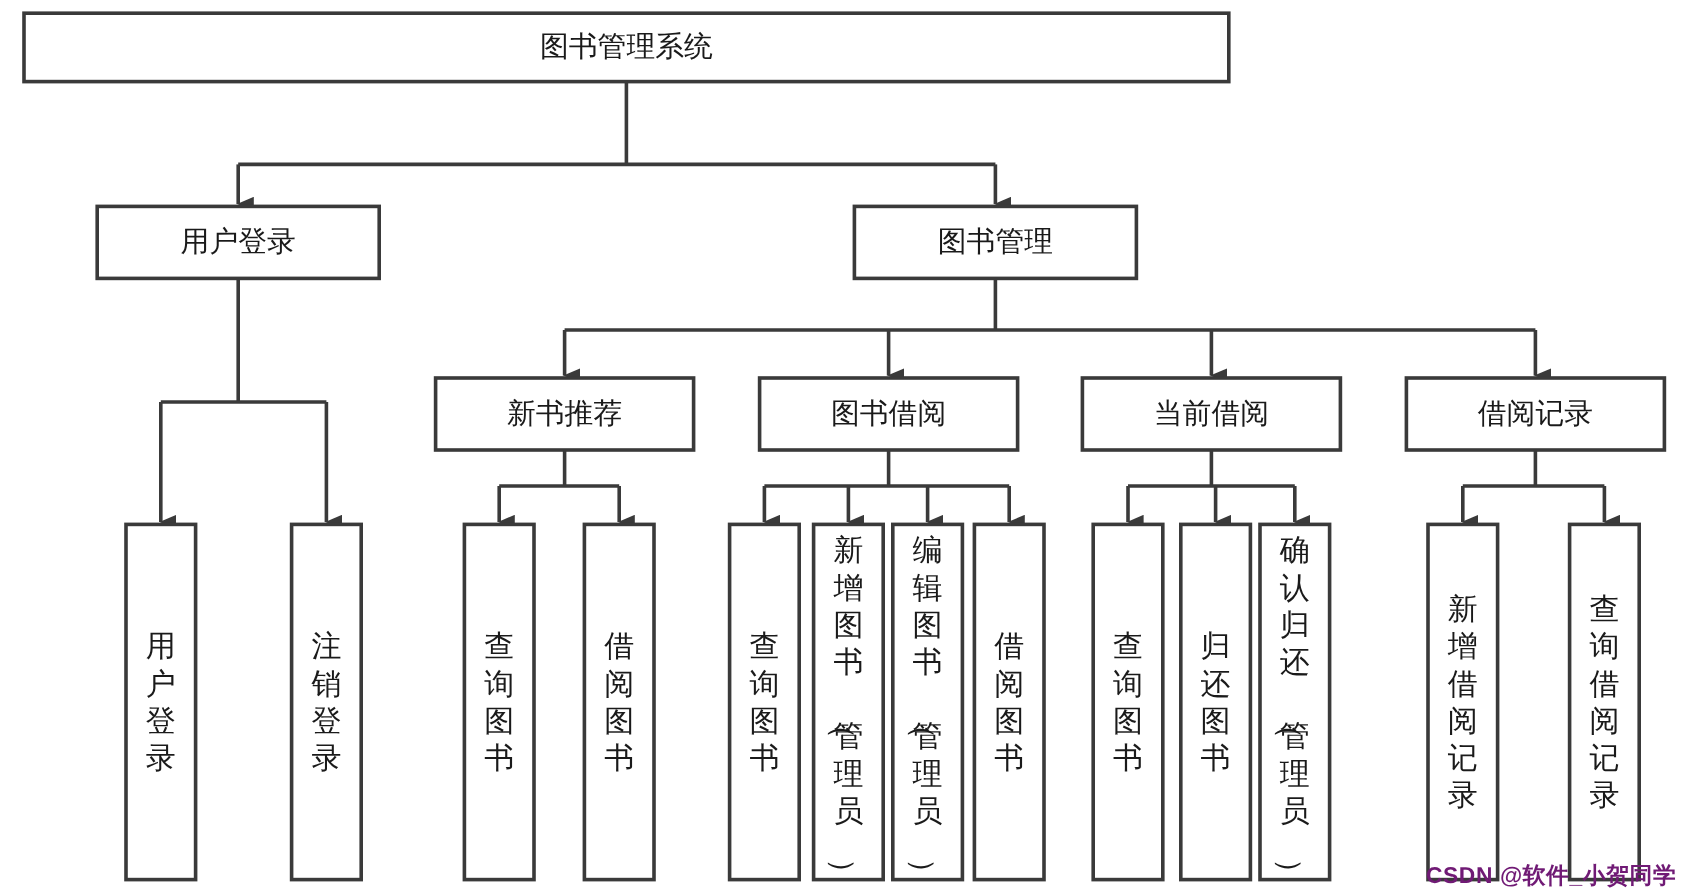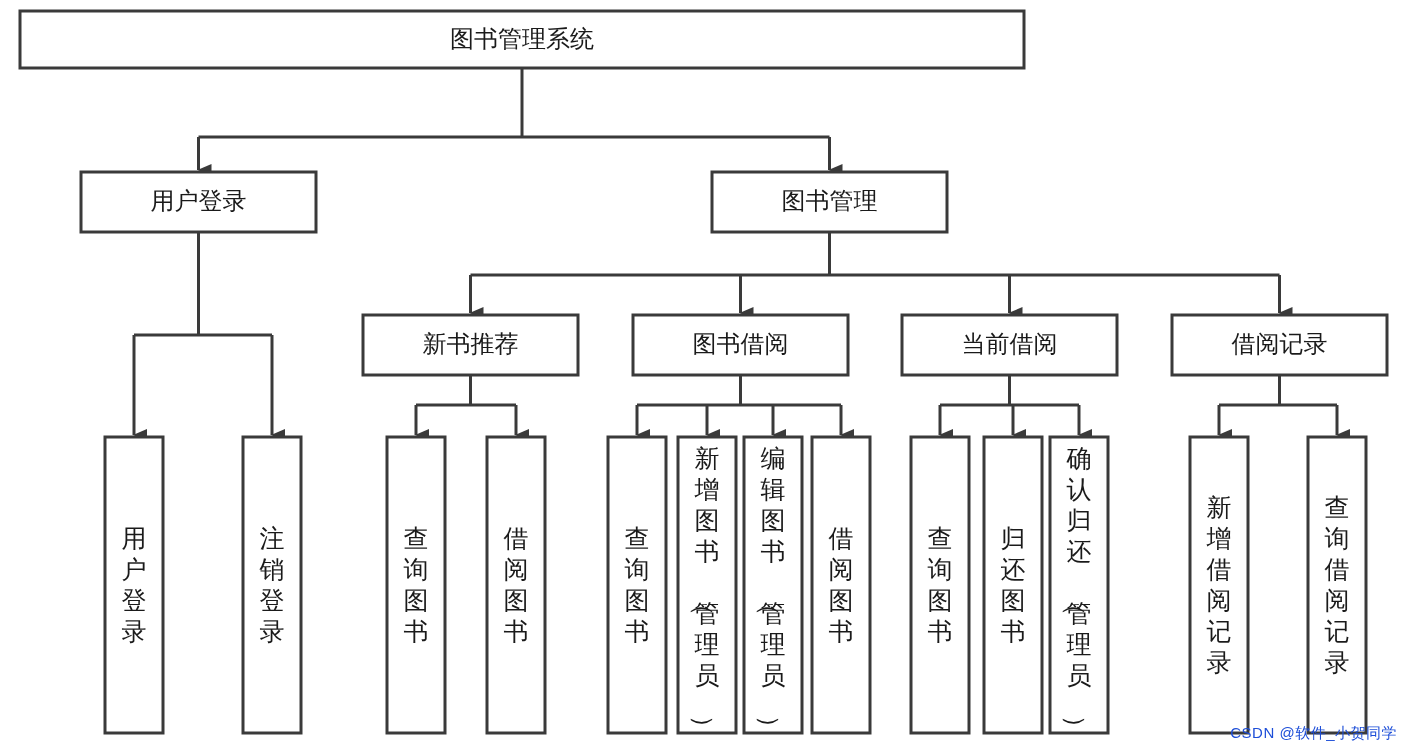--- a/index.html
+++ b/index.html
@@ -19,22 +19,22 @@
     text-anchor:middle;dominant-baseline:middle;
   }
   .leaf-label{
     font-family:"Liberation Sans","DejaVu Sans",sans-serif;
     font-size:25px;fill:#1a1a1a;
     text-anchor:middle;
   }
   .watermark{
     position:absolute;right:8px;bottom:4px;
     font-family:"Liberation Sans","DejaVu Sans",sans-serif;
-    font-size:15px;color:#1d4ed8;white-space:nowrap;
-    letter-spacing:0.5px;pointer-events:none;
+    font-size:19px;color:#701a75;white-space:nowrap;
+    letter-spacing:0.5px;pointer-events:none;font-weight:bold;
   }
 </style>
 </head>
 <body>
 
 <svg id="diagram" viewBox="0 0 1405 747">
   <defs>
     <marker id="arrow" viewBox="0 0 12 14" refX="6" refY="13" markerWidth="12" markerHeight="14" orient="auto-start-reverse" markerUnits="userSpaceOnUse">
       <path d="M 0 0 L 12 0 L 6 14 Z" class="arrowhead"></path>
     </marker>

